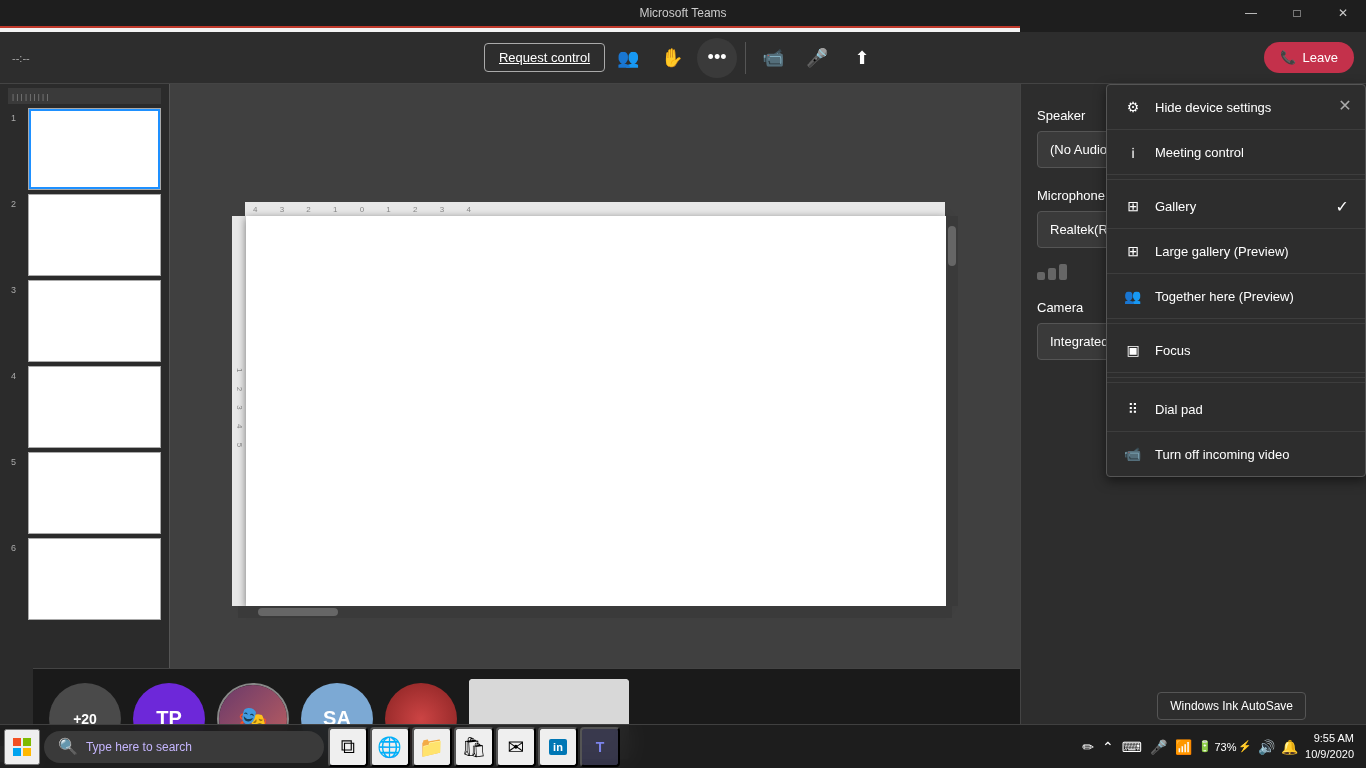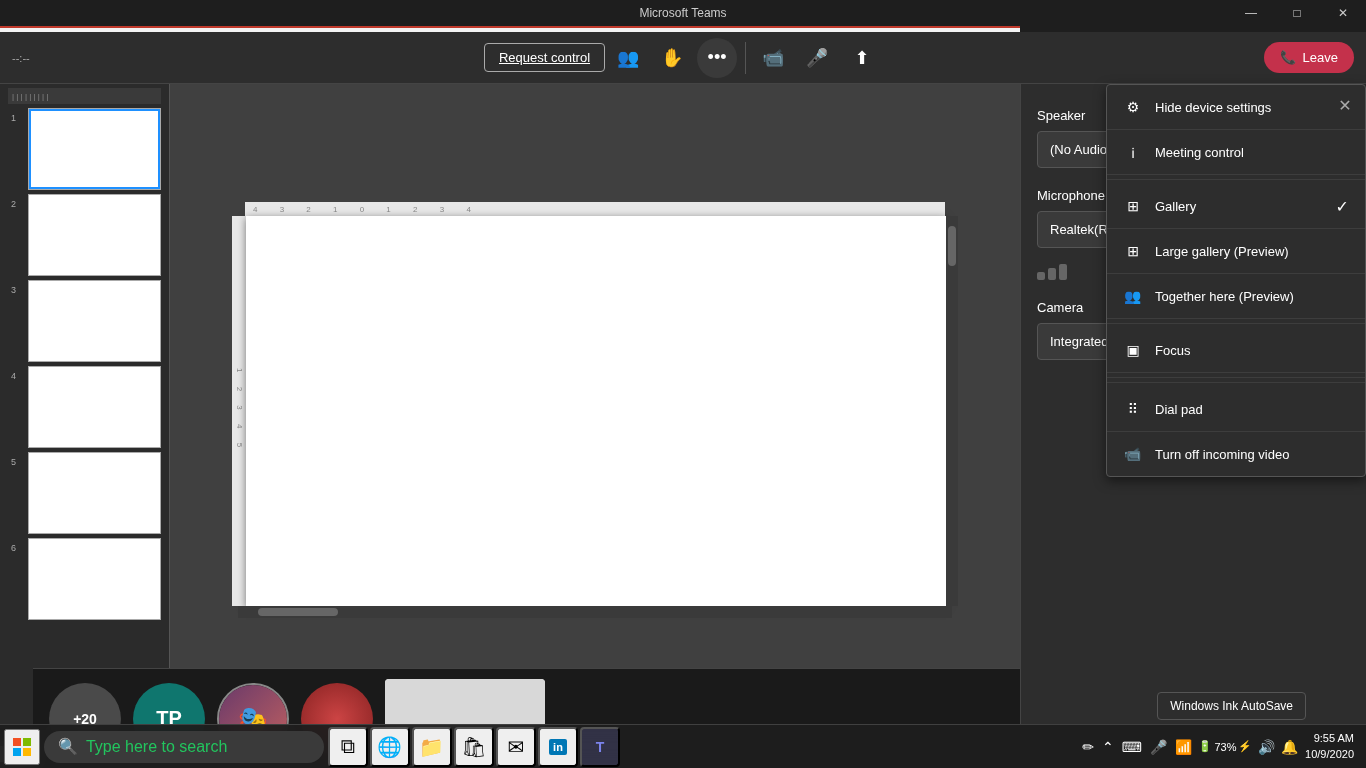--- a/index.html
+++ b/index.html
@@ -472,22 +472,22 @@
       background: #3a3a3a;
       border-radius: 20px;
       padding: 4px 14px;
       gap: 8px;
       width: 280px;
       height: 32px;
       cursor: pointer;
       margin: 0 4px;
     }
     .taskbar-search-text {
-      font-size: 16px;
-      color: #22c55e;
+      font-size: 12px;
+      color: #c4b5fd;
     }
     .taskbar-apps {
       display: flex;
       align-items: center;
       gap: 2px;
       flex: 1;
     }
     .taskbar-app-btn {
       width: 40px;
       height: 40px;
@@ -712,25 +712,28 @@
 
   <div class="name-badge">
     <span>DANIELLE NESCI</span>
   </div>
 </div>
 
 <div class="participants-bar">
   <div class="participant-avatar participant-more">
     <span>+20</span>
   </div>
-  <div class="participant-avatar" style="background:#0f766e;">
+  <div class="participant-avatar" style="background:#6d28d9;">
     <span>TP</span>
   </div>
   <div class="participant-avatar" style="background:transparent;border:2px solid #888;overflow:hidden;padding:0;">
     <div style="width:100%;height:100%;background:linear-gradient(135deg,#6a3a6a,#c06060);display:flex;align-items:center;justify-content:center;font-size:24px;">🎭</div>
+  </div>
+  <div class="participant-avatar" style="background:#7ca9d4;">
+    <span>SA</span>
   </div>
   <div class="participant-avatar" style="background:transparent;overflow:hidden;padding:0;">
     <div style="width:100%;height:100%;background:radial-gradient(circle, #cc4444, #882222);"></div>
   </div>
   <div class="participant-video">
     <div style="width:100%;height:100%;background:#d8d8d8;border-radius:4px;"></div>
   </div>
 </div>
 
 <div class="right-panel">

